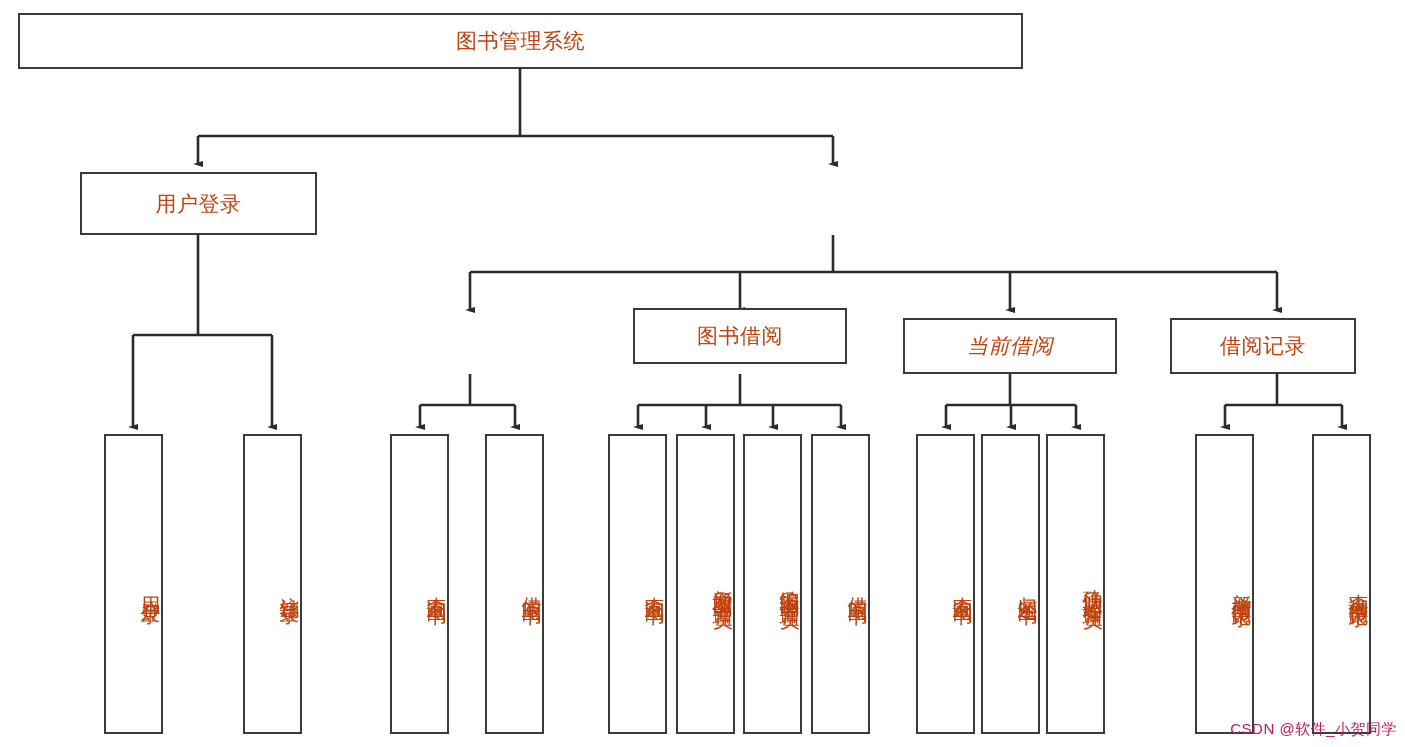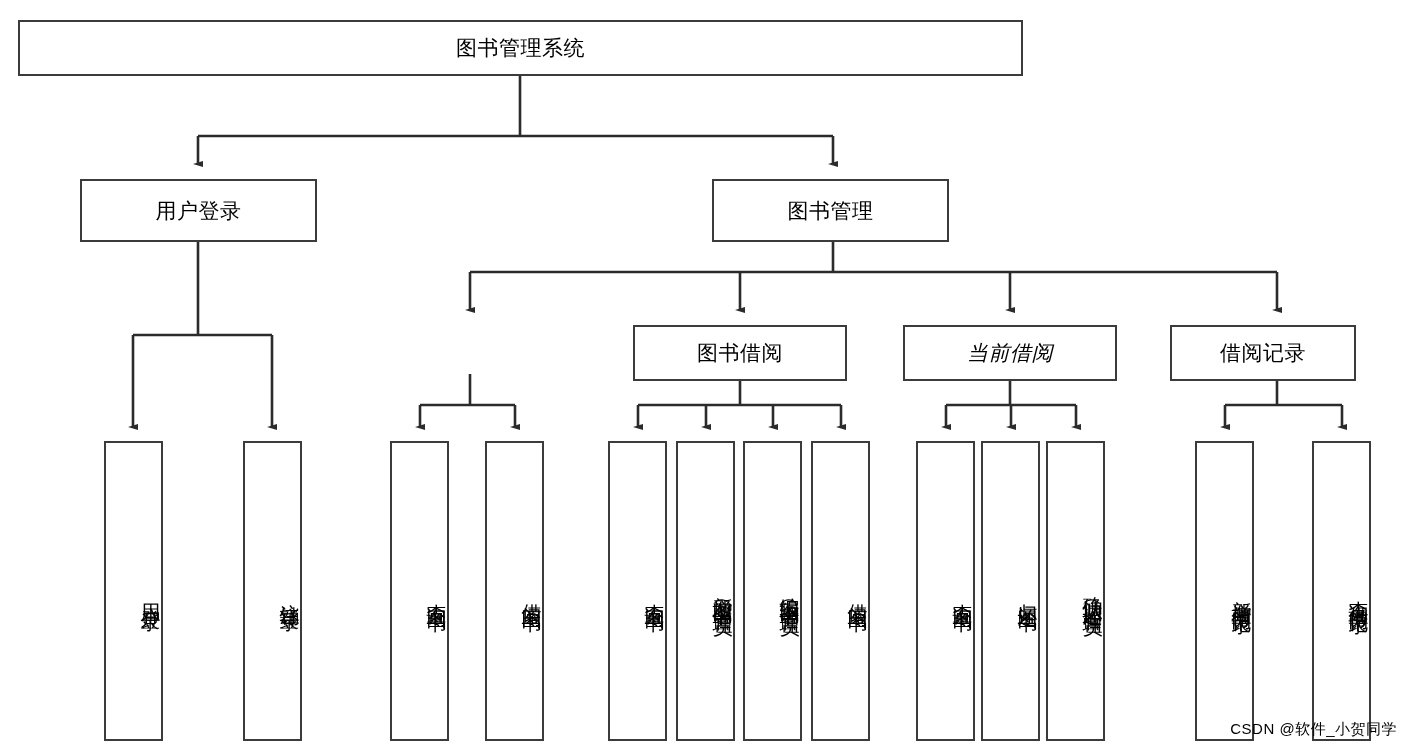--- a/index.html
+++ b/index.html
@@ -25,22 +25,21 @@
     height: 747px;
   }
   .node {
     position: absolute;
     box-sizing: border-box;
     background: #ffffff;
     border: 2px solid #3b3b3b;
     display: flex;
     align-items: center;
     justify-content: center;
-    color: #000000;
-    margin-top: 7px;
+    color: #c2410c;
   }
   .node.horiz {
     font-size: 21px;
     letter-spacing: 0.5px;
   }
   .node.vert {
     writing-mode: vertical-rl;
     text-orientation: upright;
     font-size: 20px;
     line-height: 1.0;
@@ -55,21 +54,21 @@
     display: block;
   }
   .root {
     font-size: 22px;
   }
   .watermark {
     position: absolute;
     right: 8px;
     bottom: 8px;
     font-size: 15px;
-    color: #000000;
+    color: #be185d;
     white-space: nowrap;
     letter-spacing: 0.5px;
   }
 </style>
 </head>
 <body>
 
 <div id="canvas">
 
   <svg id="edges" viewBox="0 0 1405 747" xmlns="http://www.w3.org/2000/svg">
@@ -123,26 +122,23 @@
   </svg>
 
   <div class="node horiz root" style="left:18px; top:13px; width:1005px; height:56px;">
     <span>图书管理系统</span>
   </div>
 
   <div class="node horiz" style="left:80px; top:172px; width:237px; height:63px;">
     <span>用户登录</span>
   </div>
 
-  <div class="node horiz" style="left:712px; top:172px; width:237px; height:63px;">
-    <span>图书管理</span>
-  </div>
-
-
-  <div class="node horiz" style="left:633px; top:318px; width:214px; height:56px;">
+
+
+  <div class="node horiz" style="left:633px; top:308px; width:214px; height:56px;">
     <span>图书借阅</span>
   </div>
 
   <div class="node horiz" style="left:903px; top:318px; width:214px; height:56px;font-style:italic;">
     <span>当前借阅</span>
   </div>
 
   <div class="node horiz" style="left:1170px; top:318px; width:186px; height:56px;">
     <span>借阅记录</span>
   </div>

